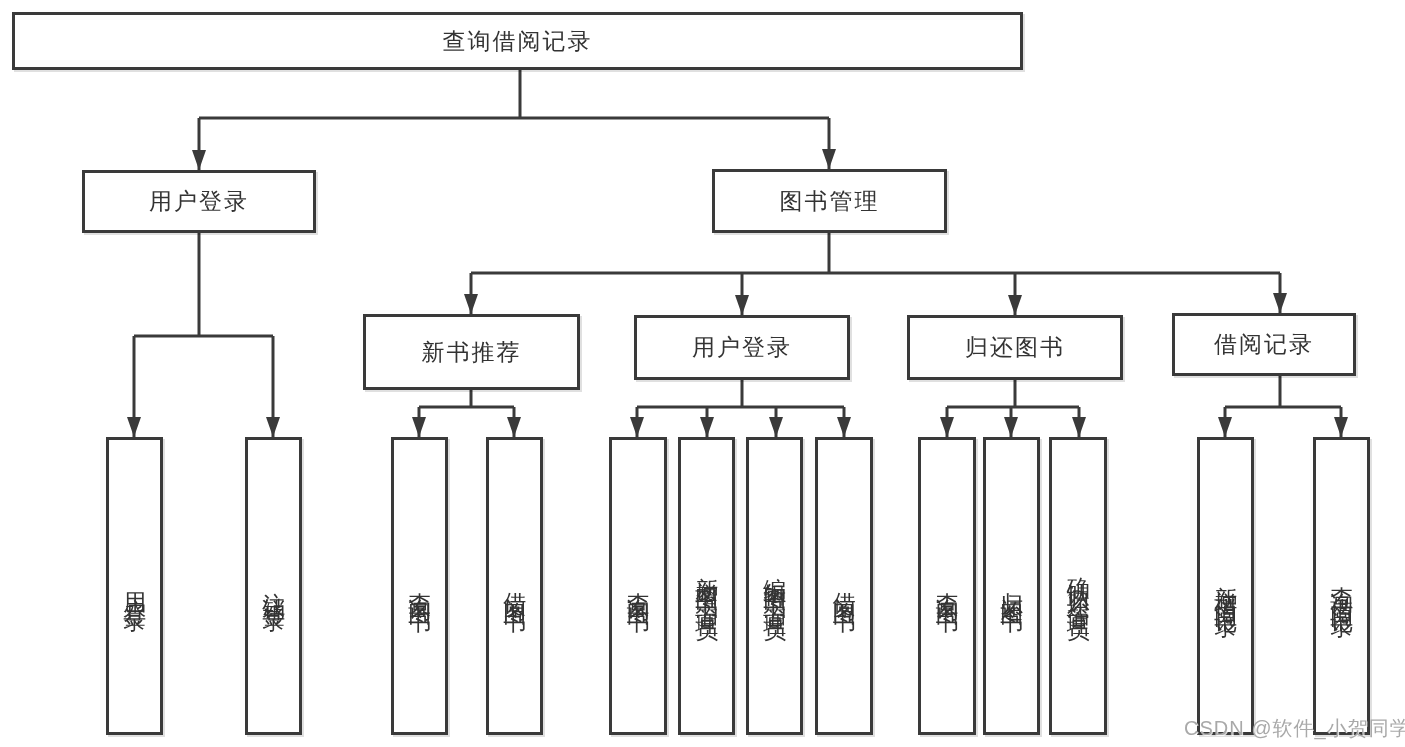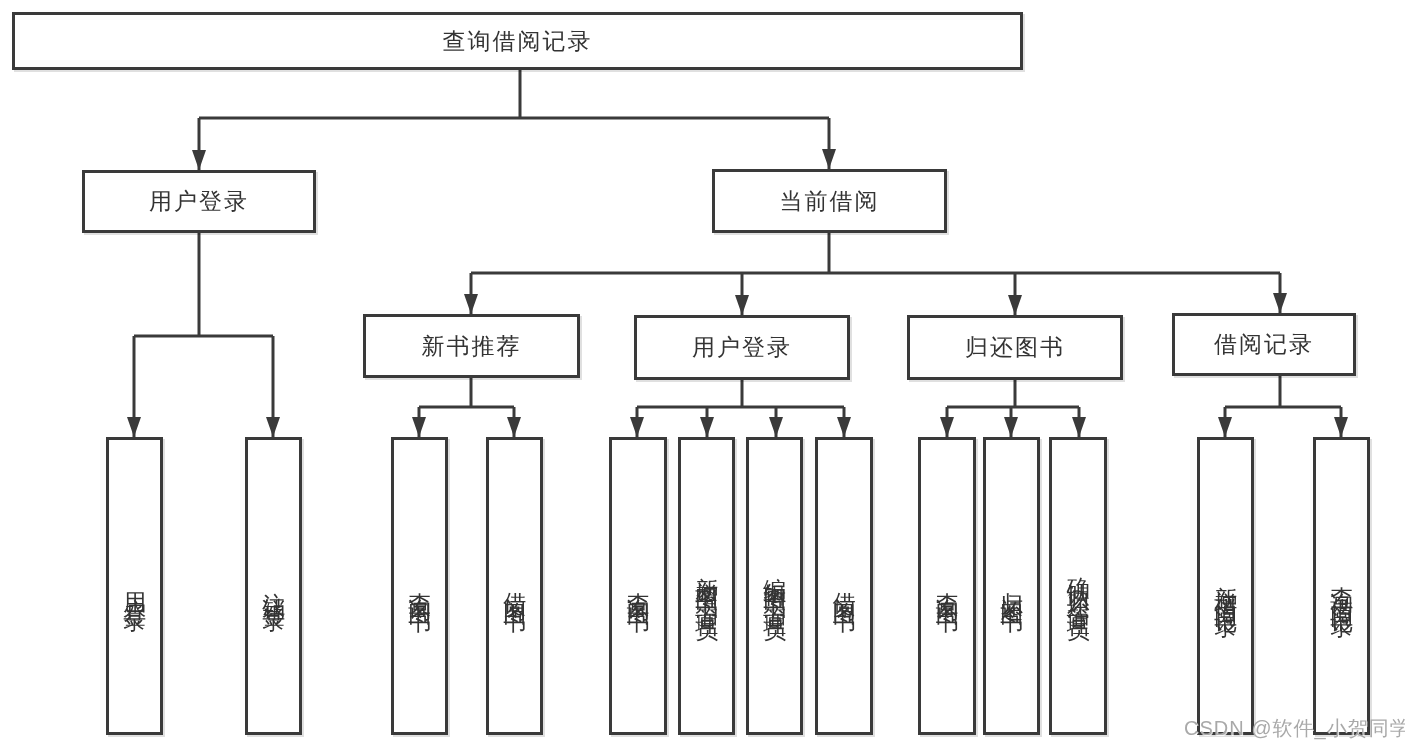--- a/index.html
+++ b/index.html
@@ -105,23 +105,23 @@
       <line x1="1011" y1="407" x2="1011" y2="437" marker-end="url(#ah)"></line>
       <line x1="1079" y1="407" x2="1079" y2="437" marker-end="url(#ah)"></line>
       <line x1="1225" y1="407" x2="1225" y2="437" marker-end="url(#ah)"></line>
       <line x1="1341" y1="407" x2="1341" y2="437" marker-end="url(#ah)"></line>
     </g>
   </svg>
 
   <div class="node" style="left:12px;top:12px;width:1011px;height:58px">查询借阅记录</div>
 
   <div class="node" style="left:82px;top:170px;width:234px;height:63px">用户登录</div>
-  <div class="node" style="left:712px;top:169px;width:235px;height:64px">当前借阅</div>
+  <div class="node" style="left:712px;top:169px;width:235px;height:64px">图书管理</div>
 
-  <div class="node" style="left:363px;top:314px;width:217px;height:64px">新书推荐</div>
+  <div class="node" style="left:363px;top:314px;width:217px;height:76px">新书推荐</div>
   <div class="node" style="left:634px;top:315px;width:216px;height:65px">用户登录</div>
   <div class="node" style="left:907px;top:315px;width:216px;height:65px">归还图书</div>
   <div class="node" style="left:1172px;top:313px;width:184px;height:63px">借阅记录</div>
 
   <div class="leaf" style="left:106px;top:437px;width:57px;height:298px">用户登录</div>
   <div class="leaf" style="left:245px;top:437px;width:57px;height:298px">注销登录</div>
 
   <div class="leaf" style="left:391px;top:437px;width:57px;height:298px">查询图书</div>
   <div class="leaf" style="left:486px;top:437px;width:57px;height:298px">借阅图书</div>
 

